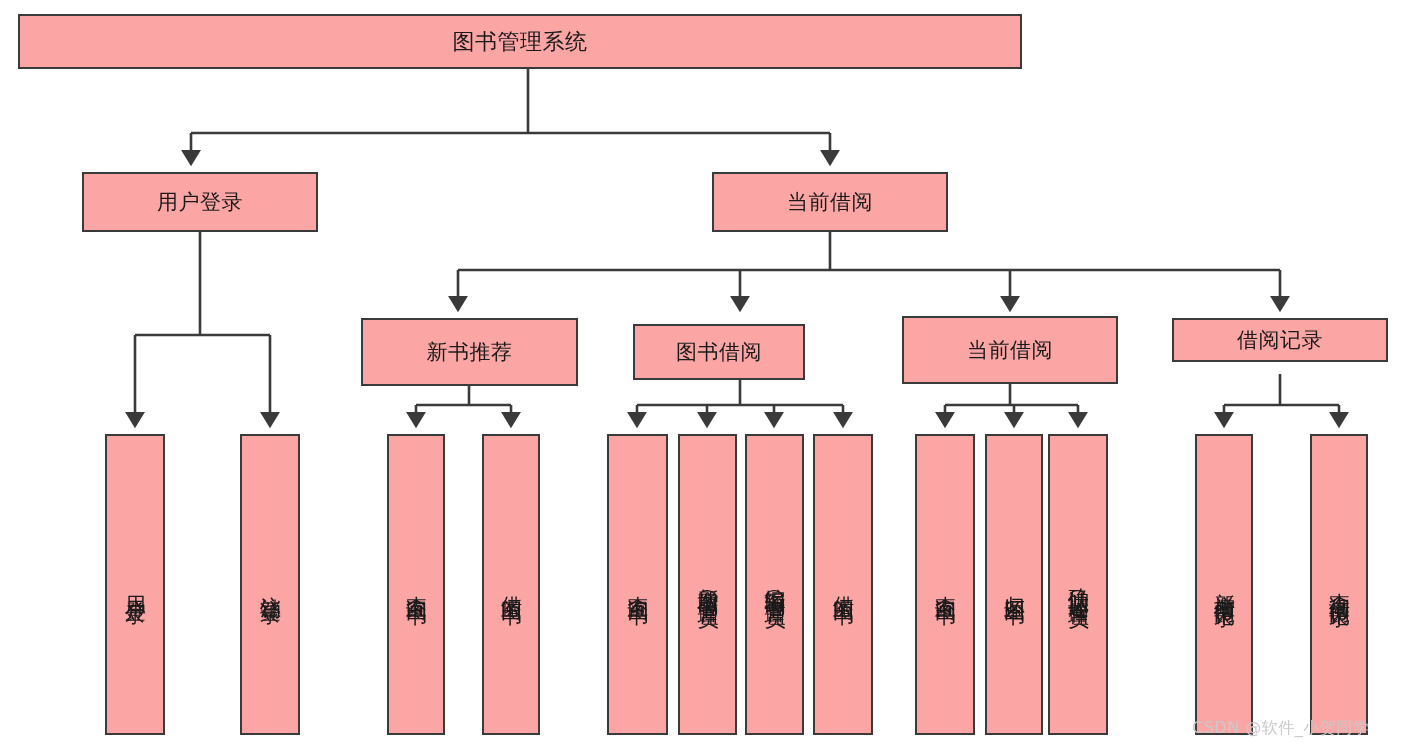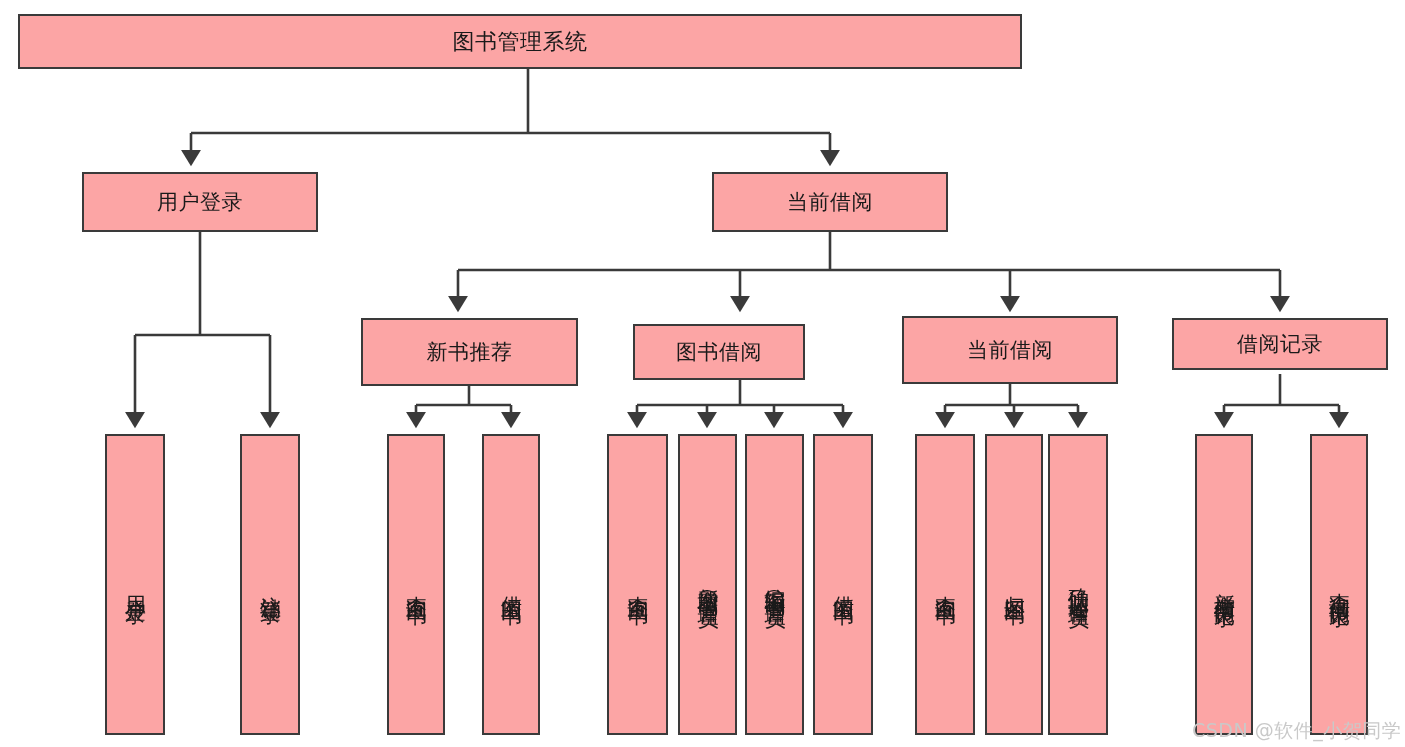--- a/index.html
+++ b/index.html
@@ -45,21 +45,21 @@
   .node-box.vertical .node-label {
     writing-mode: vertical-rl;
     text-orientation: upright;
     letter-spacing: 3px;
     font-size: 21px;
   }
   .node-box.root .node-label { font-size: 22px; }
   .watermark {
     position: absolute;
     color: #c9c9c9;
-    font-size: 19px;
+    font-size: 16px;
     white-space: nowrap;
     letter-spacing: 0.5px;
     pointer-events: none;
   }
 </style>
 </head>
 <body>
 
 <div id="diagram-root">
 
@@ -138,21 +138,21 @@
 
   <div class="node-box" style="left:361px; top:318px; width:217px; height:68px;">
     <span class="node-label">新书推荐</span>
   </div>
   <div class="node-box" style="left:633px; top:324px; width:172px; height:56px;">
     <span class="node-label">图书借阅</span>
   </div>
   <div class="node-box" style="left:902px; top:316px; width:216px; height:68px;">
     <span class="node-label">当前借阅</span>
   </div>
-  <div class="node-box" style="left:1172px; top:318px; width:216px; height:52px;">
+  <div class="node-box" style="left:1172px; top:318px; width:216px; height:44px;">
     <span class="node-label">借阅记录</span>
   </div>
 
   <div class="node-box vertical" style="left:105px; top:434px; width:60px; height:301px;">
     <span class="node-label">用户登录</span>
   </div>
   <div class="node-box vertical" style="left:240px; top:434px; width:60px; height:301px;">
     <span class="node-label">注销登录</span>
   </div>
   <div class="node-box vertical" style="left:387px; top:434px; width:58px; height:301px;">

